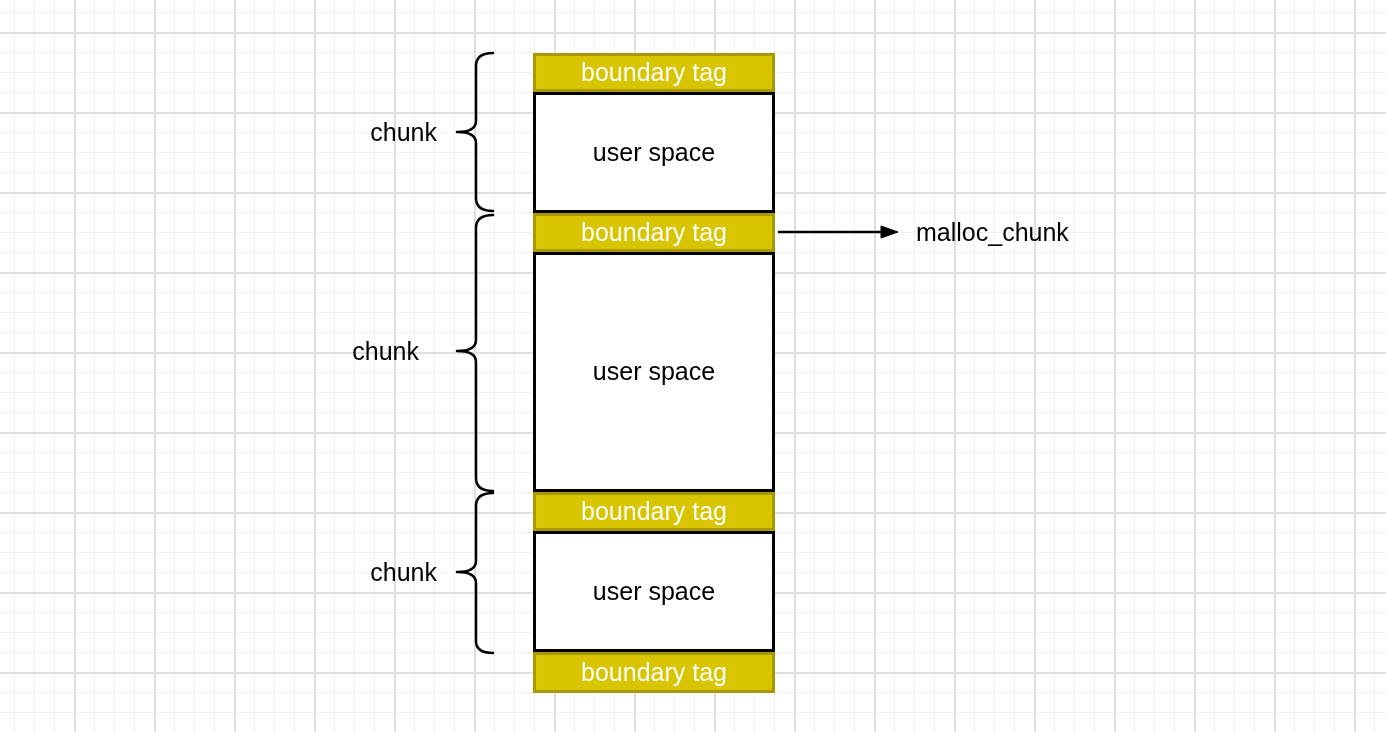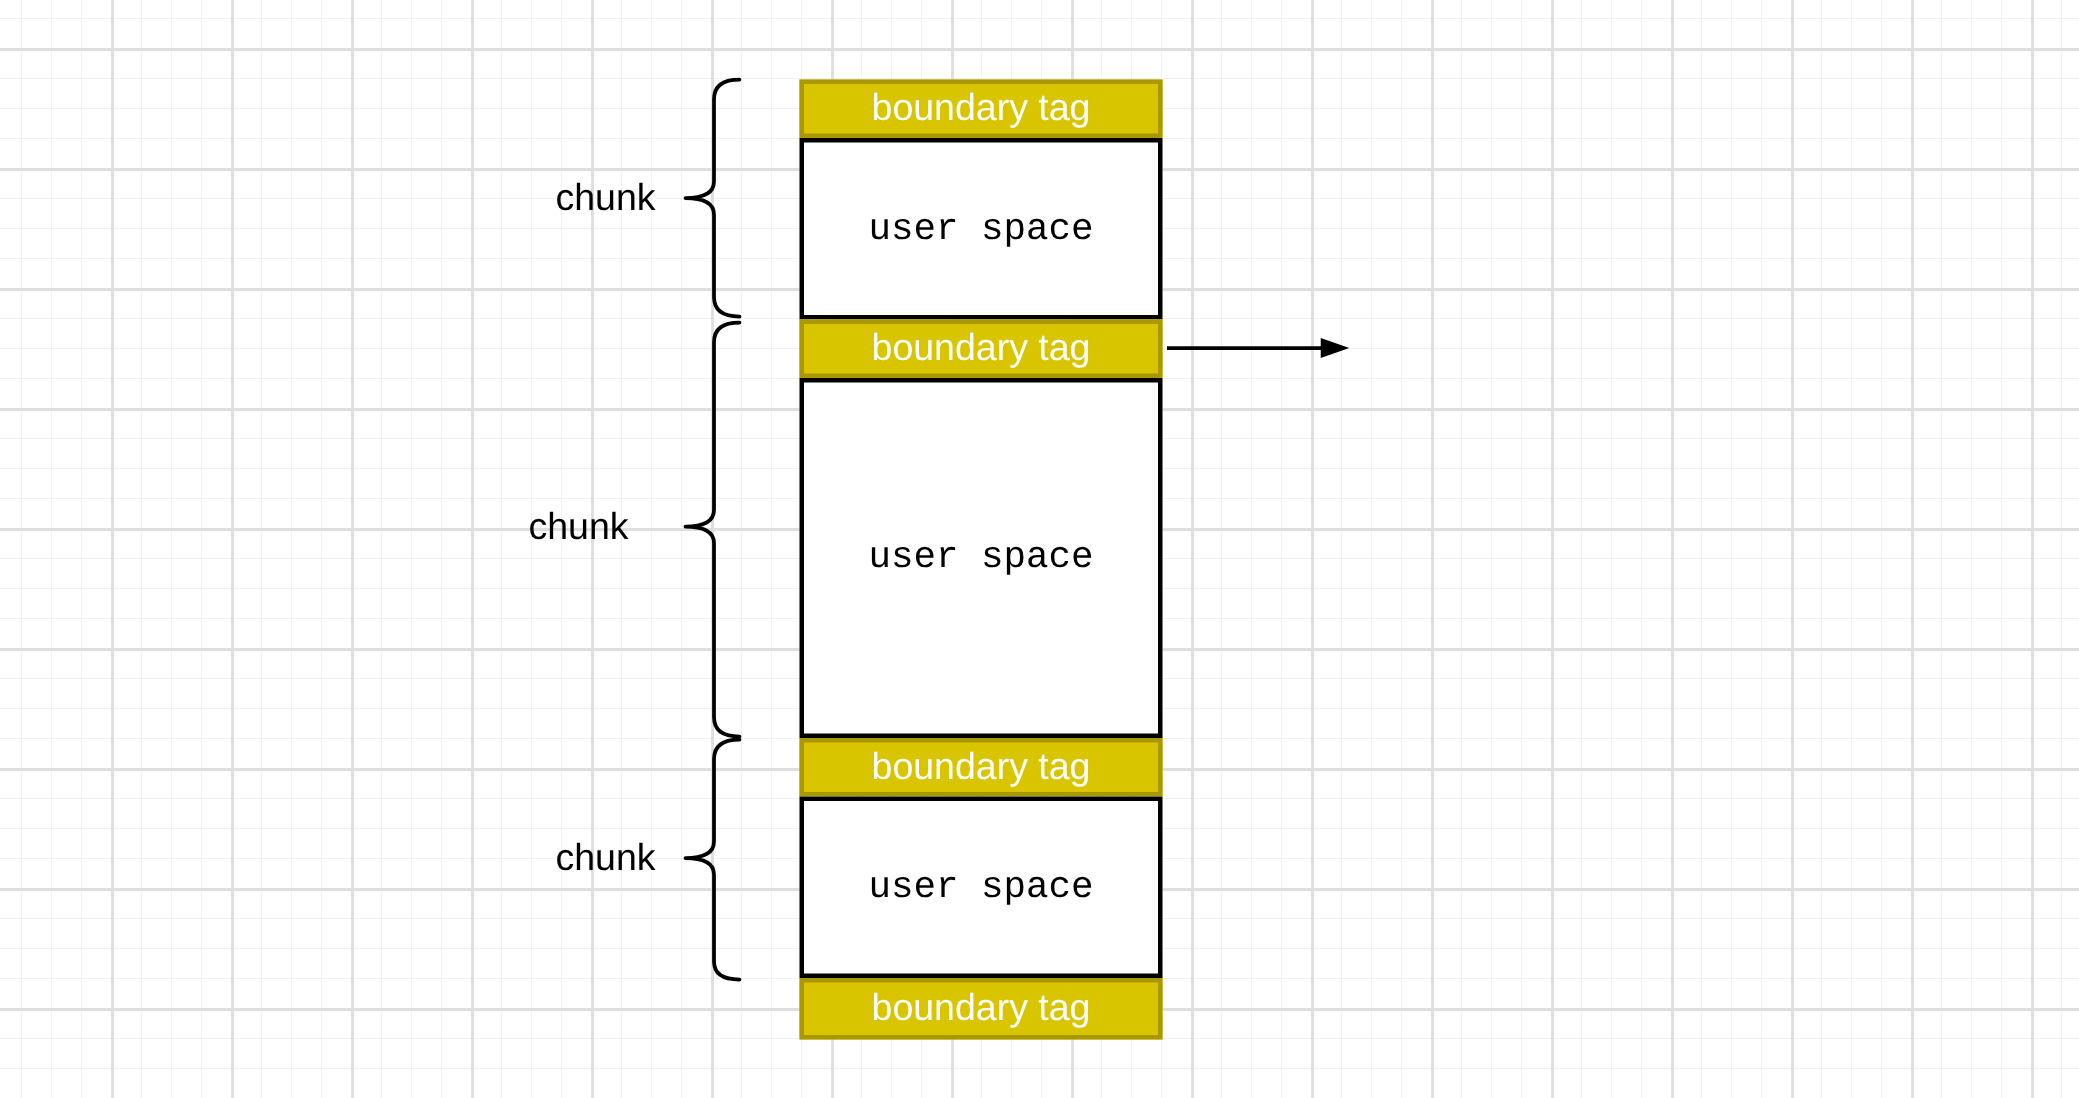--- a/index.html
+++ b/index.html
@@ -57,21 +57,20 @@
   }
   .seg.boundary {
     background: var(--boundary_fill, #D8C500);
     border: 3px solid var(--boundary_border, #AA9800);
     color: var(--boundary_text, #ffffff);
   }
   .seg.user {
     background: var(--user_fill, #ffffff);
     border: 3px solid var(--user_border, #000000);
     color: var(--user_text, #000000);
-    font-family: Liberation Mono, monospace;
   }
   .chunk-label {
     position: absolute;
     font-size: 25px;
     line-height: 32px;
     color: var(--text, #000000);
     white-space: nowrap;
     text-align: left;
   }
   .malloc-label {
@@ -124,14 +123,15 @@
   <div class="seg boundary" style="top:652px;height:41px">
     <span class="seg-label">boundary tag</span>
   </div>
 
   <div class="chunk-label" style="right:949px;top:116px">chunk</div>
 
   <div class="chunk-label" style="right:967px;top:335px">chunk</div>
 
   <div class="chunk-label" style="right:949px;top:556px">chunk</div>
 
+  <div class="malloc-label" style="left:916px;top:216px">malloc_chunk</div>
 
 </div>
 
 </body></html>

